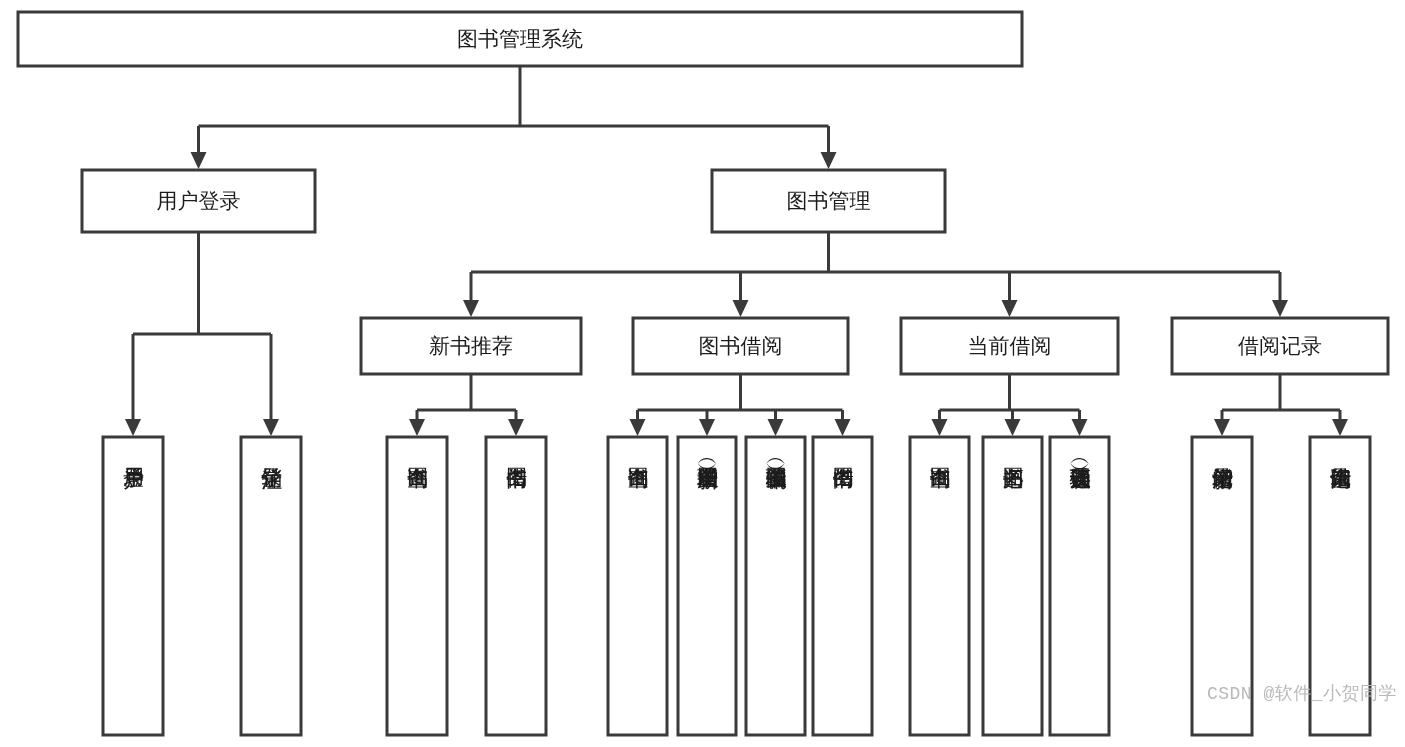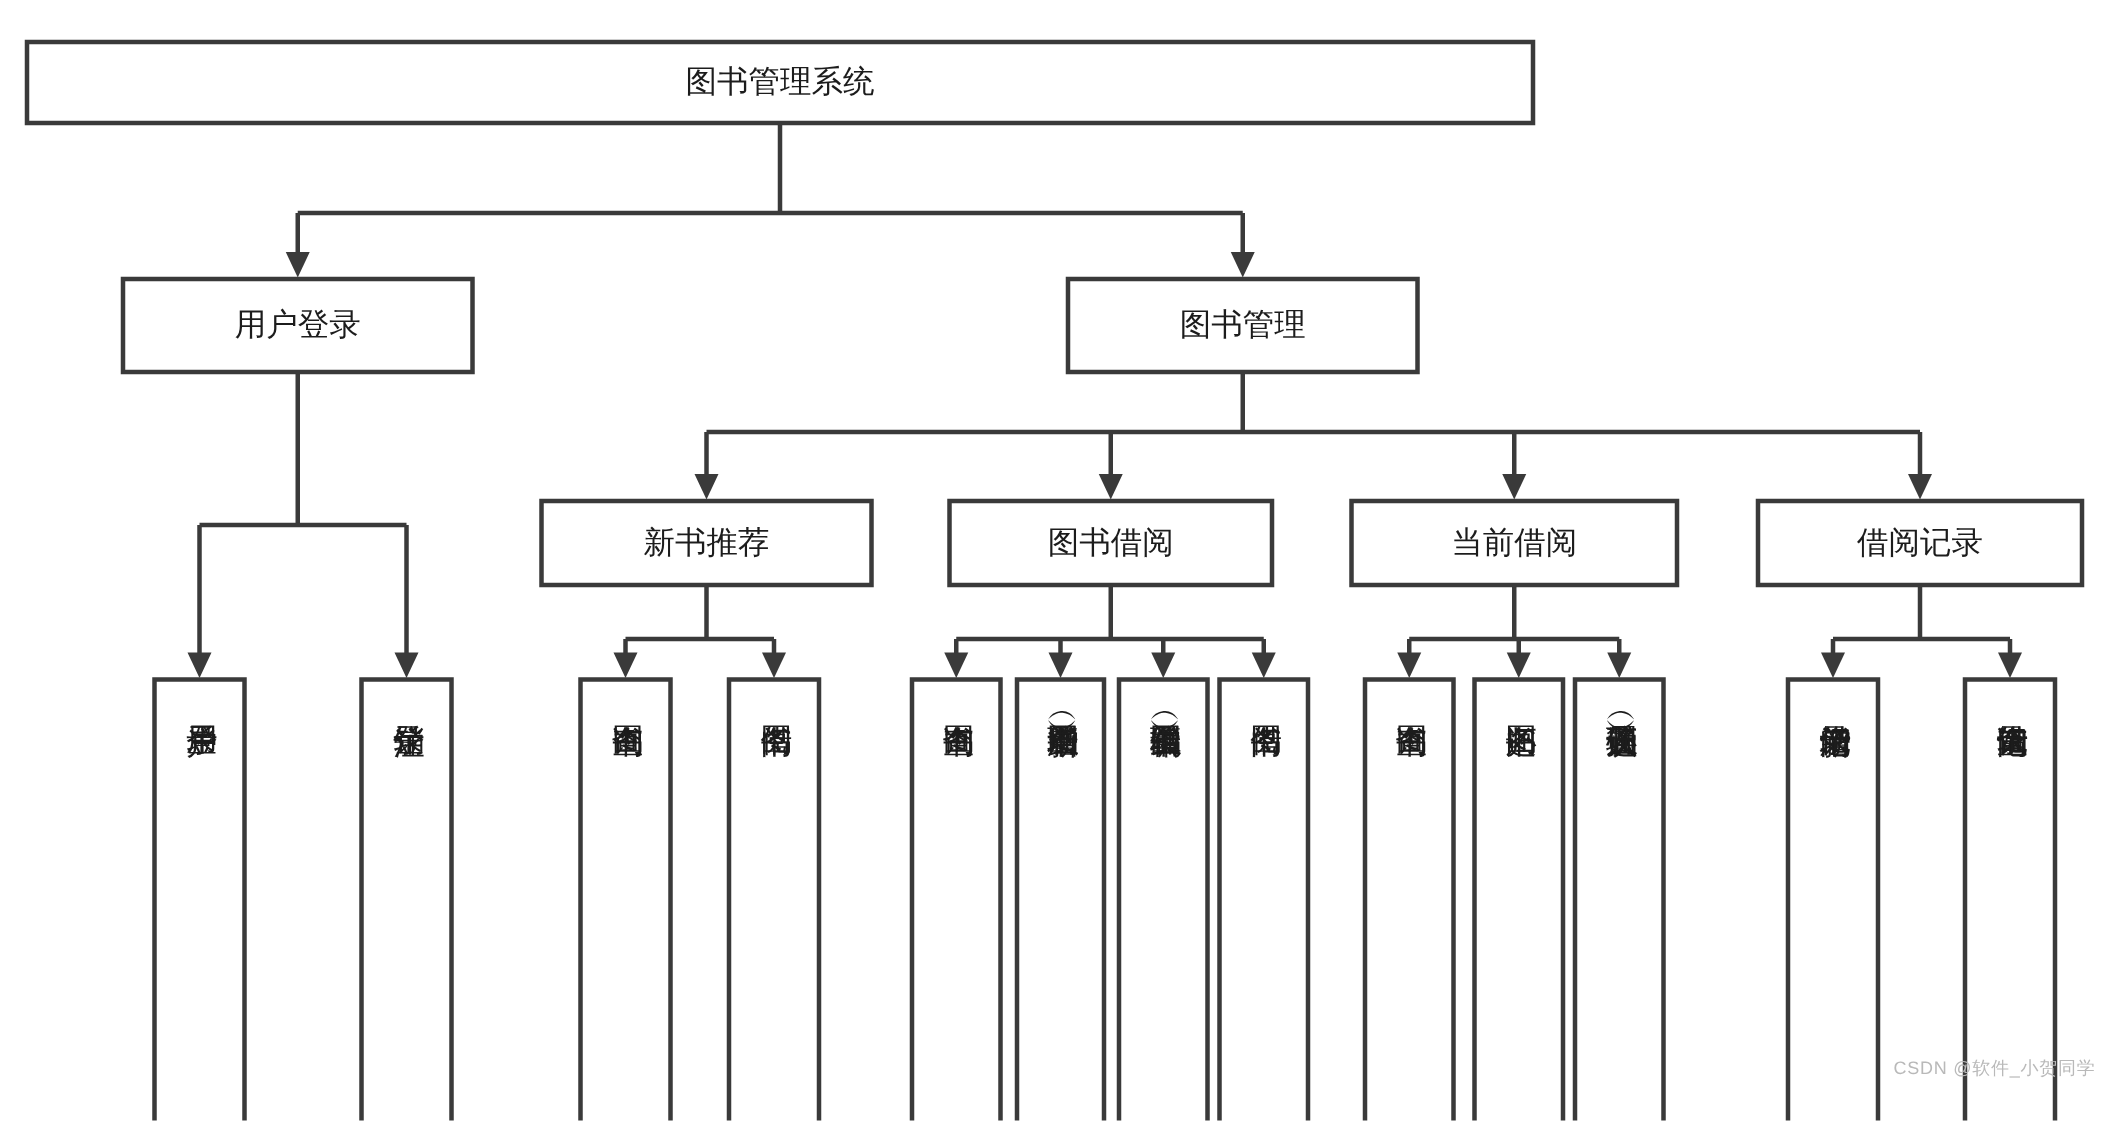--- a/index.html
+++ b/index.html
@@ -11,21 +11,20 @@
     width: 1405px;
     height: 747px;
     font-family: "Liberation Sans", "DejaVu Sans", sans-serif;
     overflow: hidden;
     position: relative;
   }
   #diagram-root {
     position: relative;
     width: 1405px;
     height: 711px;
-    margin-top: 16px;
   }
   svg#flow {
     position: absolute;
     top: 0; left: 0;
     width: 1405px;
     height: 747px;
   }
   .node-rect {
     fill: #ffffff;
     stroke: #3a3a3a;
@@ -52,22 +51,22 @@
     font-size: 21px;
     fill: #1c1c1c;
     writing-mode: vertical-rl;
     text-orientation: upright;
     text-anchor: middle;
   }
   .watermark {
     position: absolute;
     right: 8px;
     bottom: 6px;
-    font-family: Liberation Sans, sans-serif;
-    font-size: 12px;
+    font-family: Liberation Mono, monospace;
+    font-size: 18px;
     color: #b9b9b9;
     letter-spacing: 0.5px;
     white-space: nowrap;
     pointer-events: none;
   }
 </style>
 </head>
 <body>
 
 <div id="diagram-root">

